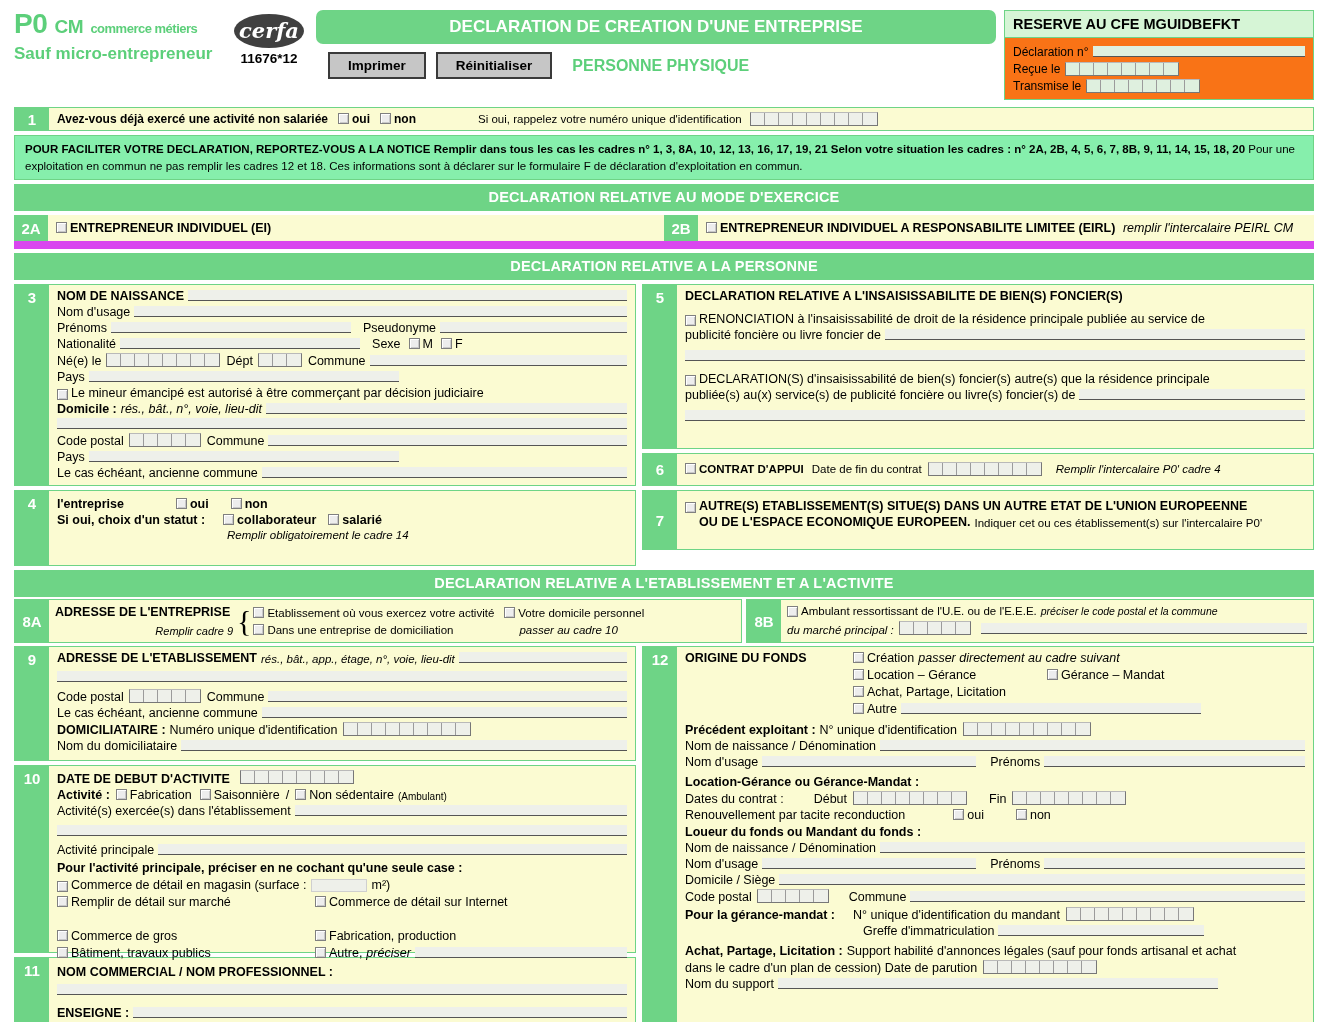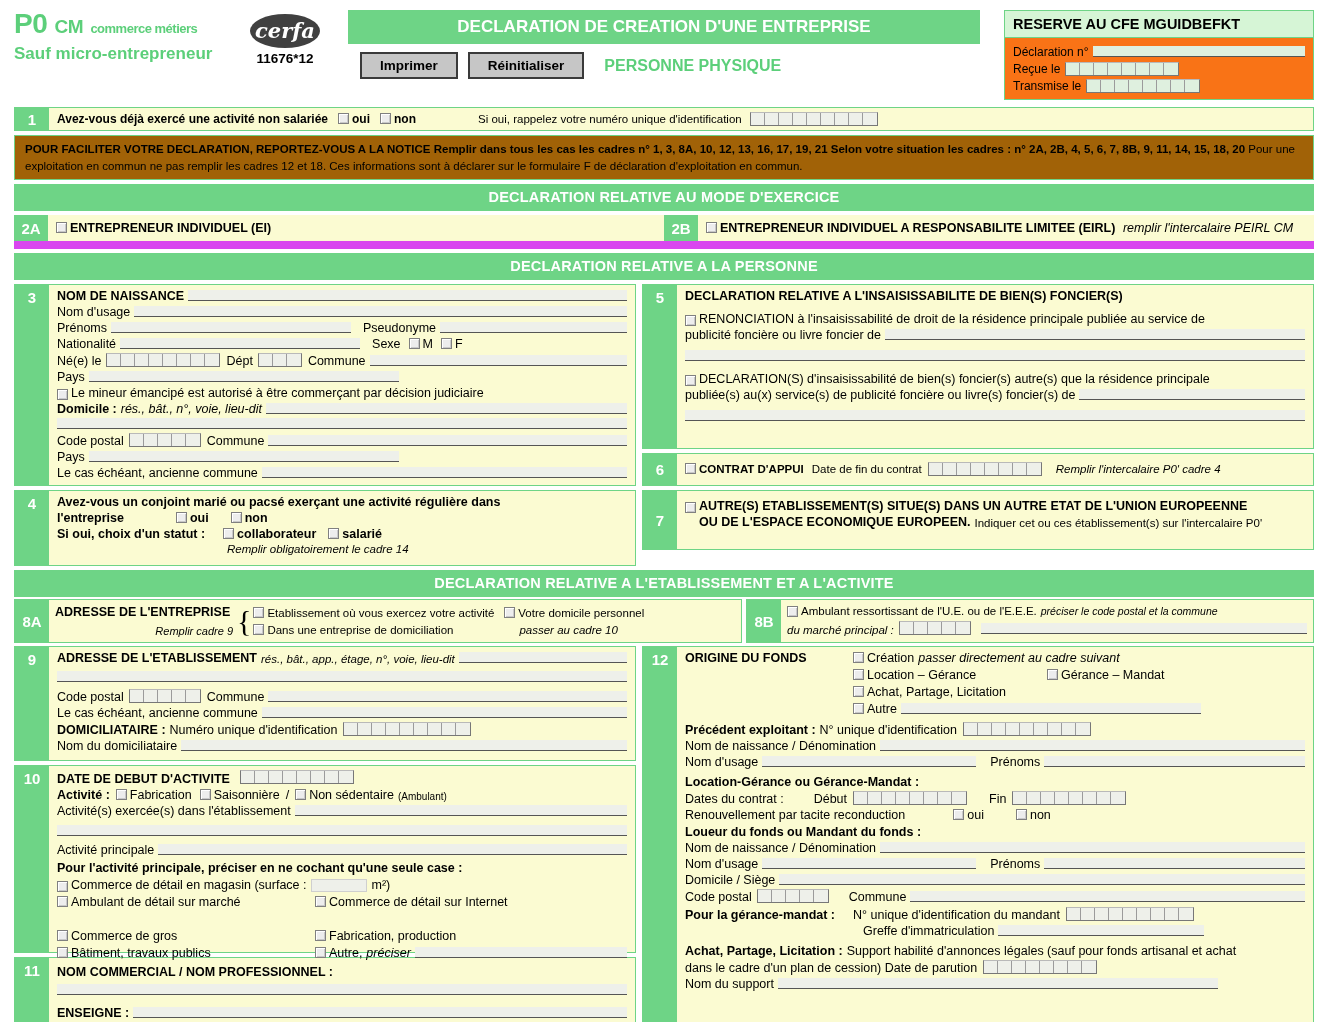--- a/index.html
+++ b/index.html
@@ -38,53 +38,53 @@
          padding-top:4px; }
   .num.mid { align-items:center; padding-top:0; }
 
   
   .band { background:#6ed486; color:#fff; font-weight:bold; font-size:14.5px;
           text-align:center; padding:5px 0 6px; letter-spacing:.2px; }
   .fieldrow { display:flex; align-items:flex-end; white-space:nowrap; }
   .lbl { white-space:nowrap; }
 
   
-  .header { display:flex; padding:10px 14px 0 14px; gap:16px; align-items:flex-start; }
+  .header { display:flex; padding:10px 14px 0 14px; gap:0; align-items:flex-start; }
   .logo { width:216px; flex:0 0 216px; }
   .logo .p0 { color:#5ccf7a; font-weight:bold; font-size:28px; line-height:28px; letter-spacing:-.5px;}
   .logo .p0 .cm { font-size:19px; }
   .logo .p0 .cmt { font-size:13px; }
   .logo .sub { color:#5ccf7a; font-weight:bold; font-size:17px; margin-top:1px; }
   .cerfa { width:78px; flex:0 0 78px; text-align:center; padding-top:4px; }
   .cerfaoval { width:70px; height:34px; border-radius:50%; background:#404040; color:#fff;
                font-family:"DejaVu Serif", serif; font-style:italic; font-weight:bold;
                font-size:21px; line-height:34px; margin:0 auto; }
   .cerfanum { font-size:13.5px; font-weight:bold; margin-top:3px; }
   .headmid { flex:1 1 auto; padding-left:8px; }
   .titlebar { background:#6ed486; color:#fff; font-weight:bold; font-size:17px;
-              text-align:center; padding:7px 0; border-radius:0; }
+              text-align:center; padding:7px 0; border-radius:7px; }
   .btnrow { display:flex; align-items:center; gap:10px; margin-top:8px; padding-left:12px; }
   .btn { background:#c6c6c6; border:2px solid #3a3a3a; font-weight:bold; font-size:13.5px;
          padding:4px 18px; font-family:"Liberation Sans", sans-serif; }
   .pp { color:#5ccf7a; font-weight:bold; font-size:16px; margin-left:10px; }
   .reserve { width:310px; flex:0 0 310px; margin-left:8px; }
   .resv-title { background:#d6f5d6; border:1px solid #6ed486; font-weight:bold; font-size:14.5px;
                 padding:5px 8px; }
   .resv-body { background:#f97316; border:1px solid #6ed486; border-top:none; padding:4px 8px 6px; }
   .resv-body .fieldrow { font-size:12px; margin-top:3px; }
   .resv-body .rule { background:#dff0df; border-bottom:1px solid #555; }
   .resv-body .cells { background:#dff0df; }
 
   
   .sec1 { margin:7px 14px 0 14px; display:flex; border:1px solid #6ed486; }
   .sec1 .body { flex:1 1 auto; background:#fbfbd2; padding:4px 8px; display:flex;
                 align-items:center; font-size:12px; }
 
   
-  .notice { margin:4px 14px 0 14px; border:1px solid #6ed486; background:#a16207;
+  .notice { margin:4px 14px 0 14px; border:1px solid #6ed486; background:#86efac;
             padding:5px 10px; font-size:11.5px; line-height:1.45; }
 
   .bandwrap { margin:0 14px; }
 
   
   .sec2 { margin:4px 14px; display:flex; border-bottom:8px solid #d946ef; }
   .sec2 .cellA { flex:1 1 0; background:#fbfbd2; padding:6px 8px; font-size:12.5px; border-right:0; }
   .sec2 .cellB { flex:1 1 0; background:#fbfbd2; padding:6px 8px; font-size:12.5px; }
 
   
@@ -302,21 +302,20 @@
           <div class="ln">
             <span>Le cas échéant, ancienne commune</span>
             <span class="rule"></span>
           </div>
         </div>
       </div>
 
       <div class="blockrow" style="height:76px">
         <div class="num">4</div>
         <div class="content">
-          <div class="ln t0 b">Avez-vous un conjoint marié ou pacsé exerçant une activité régulière dans</div>
           <div class="ln">
             <span class="b">l'entreprise</span>
             <span style="margin-left:52px"><span class="cb"></span><span class="b">oui</span></span>
             <span style="margin-left:22px"><span class="cb"></span><span class="b">non</span></span>
           </div>
           <div class="ln">
             <span class="b">Si oui, choix d'un statut :</span>
             <span style="margin-left:18px"><span class="cb"></span><span class="b">collaborateur</span></span>
             <span style="margin-left:12px"><span class="cb"></span><span class="b">salarié</span></span>
           </div>
@@ -530,21 +529,21 @@
             <span class="rule"></span>
           </div>
           <div class="ln b" style="margin-top:4px">Pour l'activité principale, préciser en ne cochant qu'une seule case :</div>
           <div class="ln" style="margin-top:3px">
             <span class="cb"></span>
               <span>Commerce de détail en magasin (surface :</span>
             <span class="rule plain" style="flex:0 0 56px;border-bottom:none;background:#eef0ea;border:1px solid #cfcfcf;height:13px;margin-bottom:0"></span>
             <span style="margin-left:5px">m²)</span>
           </div>
           <div class="ln" style="margin-top:3px">
-            <span style="display:inline-block;width:258px"><span class="cb"></span><span>Ambulant de détail sur marché</span></span>
+            <span style="display:inline-block;width:258px"><span class="cb"></span><span>Remplir de détail sur marché</span></span>
             <span><span class="cb"></span><span>Commerce de détail sur Internet</span></span>
           </div>
           <div class="ln" style="margin-top:20px">
             <span style="display:inline-block;width:258px"><span class="cb"></span><span>Commerce de gros</span></span>
             <span><span class="cb"></span><span>Fabrication, production</span></span>
           </div>
           <div class="ln" style="margin-top:3px">
             <span style="display:inline-block;width:258px"><span class="cb"></span><span>Bâtiment, travaux publics</span></span>
             <span><span class="cb"></span><span>Autre,</span></span>
             <span class="i" style="margin-left:4px">préciser</span>

